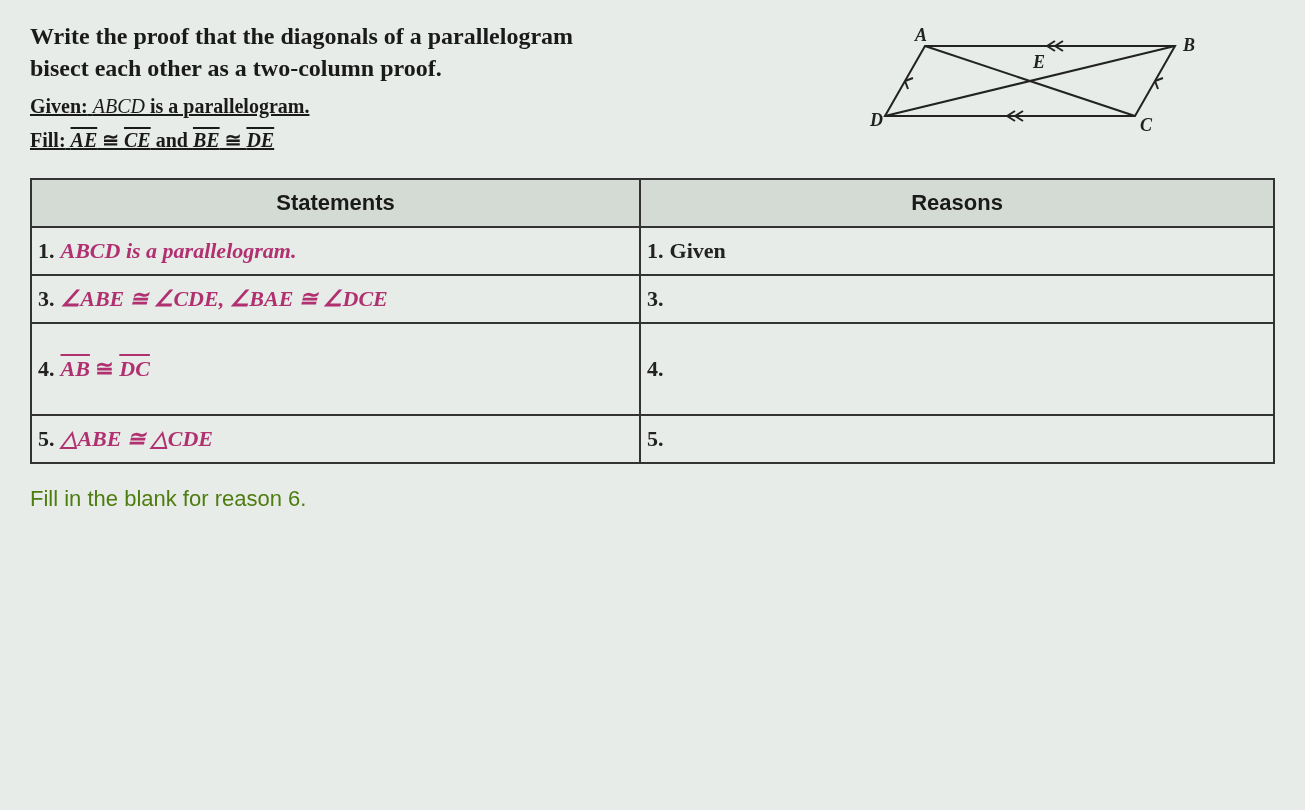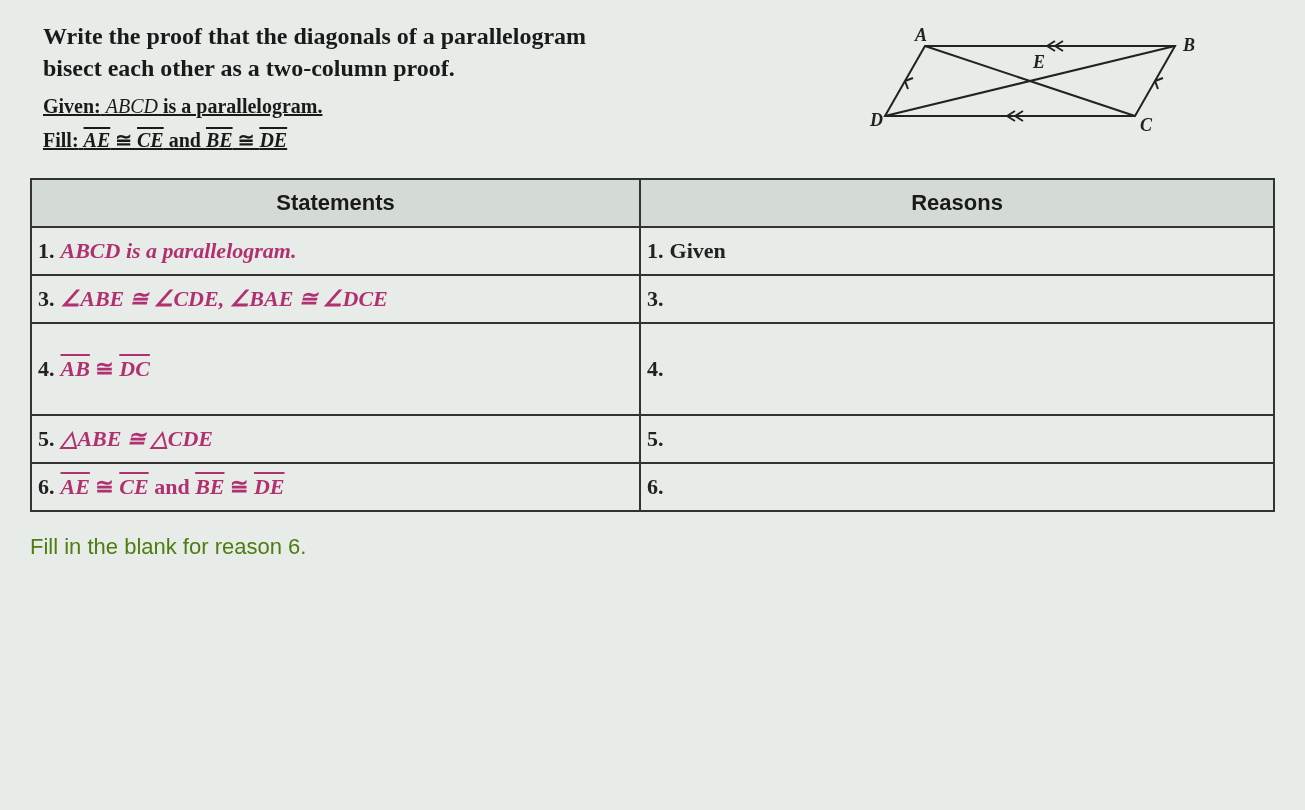--- a/index.html
+++ b/index.html
@@ -9,21 +9,20 @@
     font-family: Georgia, 'Times New Roman', serif;
     color: #1a1a1a;
     width: 1305px;
     box-sizing: border-box;
   }
   .top-section {
     display: flex;
     justify-content: space-between;
     align-items: flex-start;
     margin-bottom: 10px;
-    margin-left: 13px;
   }
   .text-block {
     flex: 1;
     max-width: 620px;
   }
   .instruction {
     font-size: 24px;
     line-height: 1.35;
     margin: 0 0 10px 0;
   }
@@ -157,24 +156,16 @@
       </td>
     </tr>
     <tr>
       <td class="statement">
         <span class="num">5.</span><span class="italic">△ABE ≅ △CDE</span>
       </td>
       <td class="reason">
         <span class="num">5.</span><span></span>
       </td>
     </tr>
-    <tr>
-      <td class="statement">
-        <span class="num">6.</span><span class="overline italic">AE</span><span> ≅ </span><span class="overline italic">CE</span><span> and </span><span class="overline italic">BE</span><span> ≅ </span><span class="overline italic">DE</span>
-      </td>
-      <td class="reason">
-        <span class="num">6.</span><span></span>
-      </td>
-    </tr>
   </tbody>
 </table>
 
 <p class="footer-prompt">Fill in the blank for reason 6.</p>
 
 </body></html>

